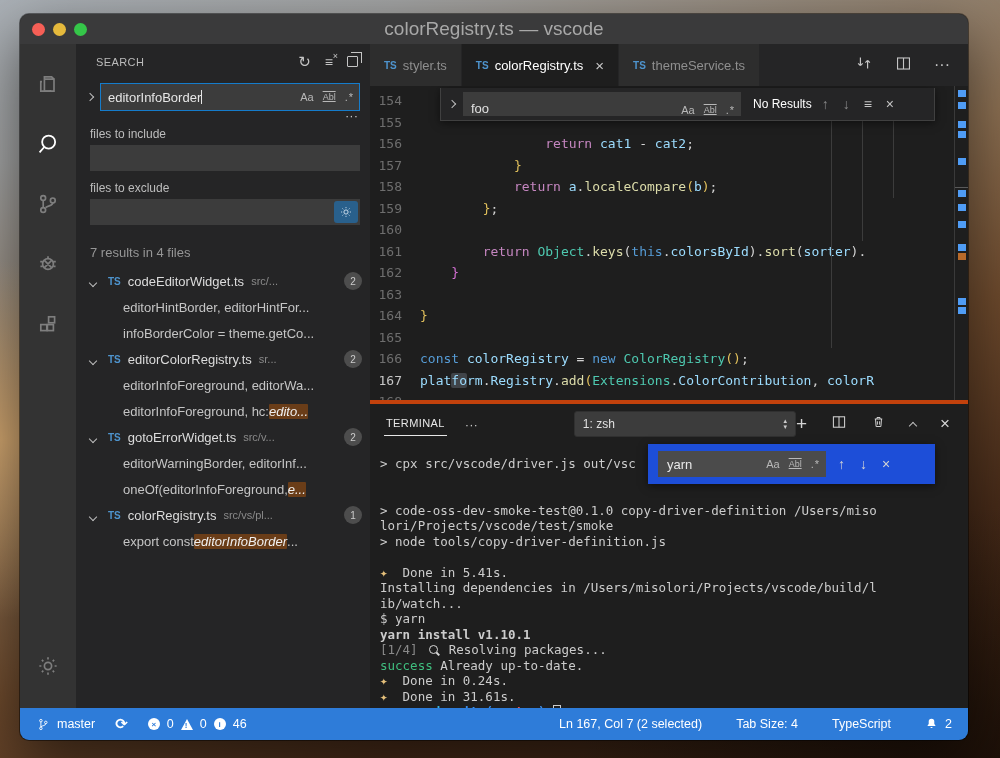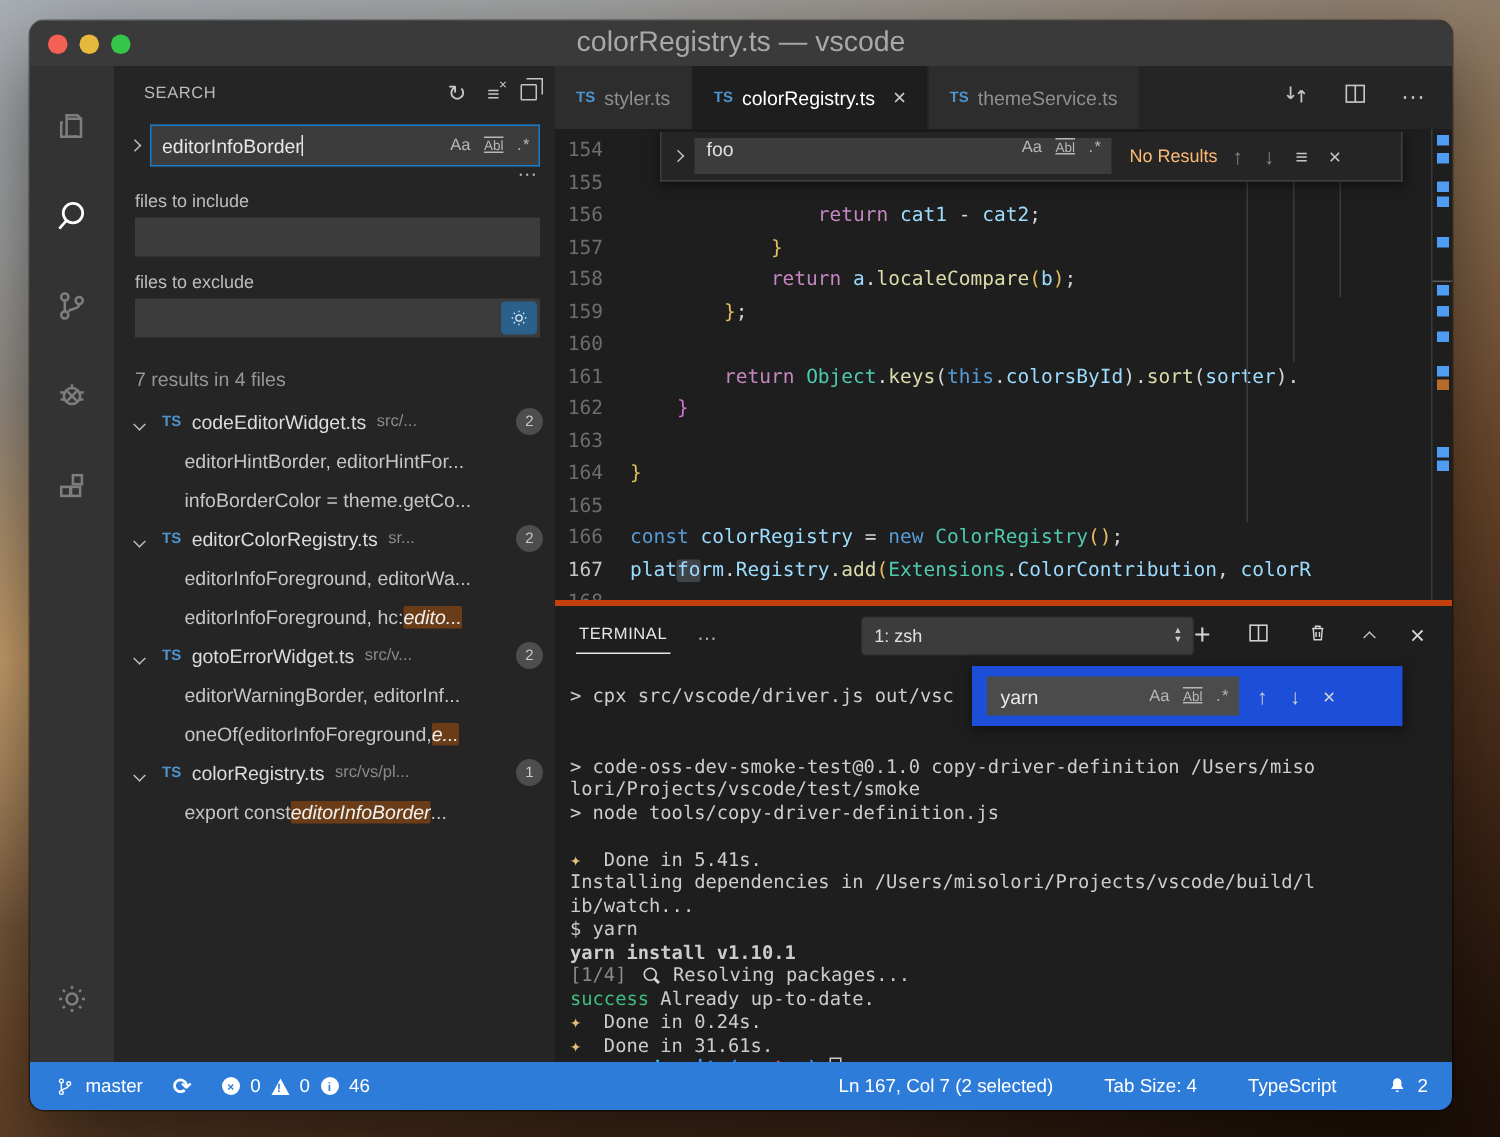--- a/index.html
+++ b/index.html
@@ -97,23 +97,23 @@
   .tk-sel{color:#9cdcfe; background:#404449; border-radius:2px;}
   .indent-guide { position:absolute; width:1px; background:#3c3c3c; left:0; }
 
   .ruler { position:absolute; right:0; top:0; bottom:0; width:14px; border-left:1px solid #3a3a3a; }
   .ruler-mark { position:absolute; left:3px; width:8px; height:7px; background:#4f9cf5; }
   .ruler-mark.orange { background:#b86a2a; }
   .ruler-line { position:absolute; left:0; right:0; height:1px; background:#5a5a5a; }
 
   .findwidget { position:absolute; left:70px; top:2px; width:495px; height:33px; background:#252526; border:1px solid #404040; border-top:none; box-shadow:0 2px 8px rgba(0,0,0,.5); display:flex; align-items:center; padding:0 8px 0 4px; z-index:5; }
   .fw-chev { width:14px; display:flex; justify-content:center; margin-right:4px; }
-  .fw-input { width:278px; height:24px; background:#3c3c3c; display:flex; align-items:flex-start; padding:0 6px 0 8px; color:#e0e0e0; font-size:13px; }
+  .fw-input { width:278px; height:24px; background:#3c3c3c; display:flex; align-items:flex-end; padding:0 6px 0 8px; color:#e0e0e0; font-size:13px; }
   .fw-input .value { flex:1; }
-  .fw-status { color:#fdba74; font-size:12px; margin:0 10px 0 12px; white-space:nowrap; }
+  .fw-status { color:#ffffff; font-size:12px; margin:0 10px 0 12px; white-space:nowrap; }
   .fw-nav { display:flex; gap:14px; align-items:center; color:#8a8a8a; font-size:14px; }
   .fw-nav .en { color:#c5c5c5; }
 
   
   .terminal { flex:1; border-top:4px solid #c2410c; position:relative; display:flex; flex-direction:column; min-height:0; }
   .term-header { height:40px; flex:0 0 40px; display:flex; align-items:center; padding:0 18px 0 14px; }
   .term-title { font-size:11px; letter-spacing:.4px; color:#e7e7e7; border-bottom:1px solid #e7e7e7; padding:4px 2px 6px; }
   .term-more { color:#c5c5c5; margin-left:18px; font-size:13px; }
   .term-select { margin-left:96px; width:250px; height:26px; background:#3c3c3c; border:1px solid #303030; border-radius:3px; display:flex; align-items:center; padding:0 8px; font-size:12px; color:#e0e0e0; }
   .term-select .lbl { flex:1; }

